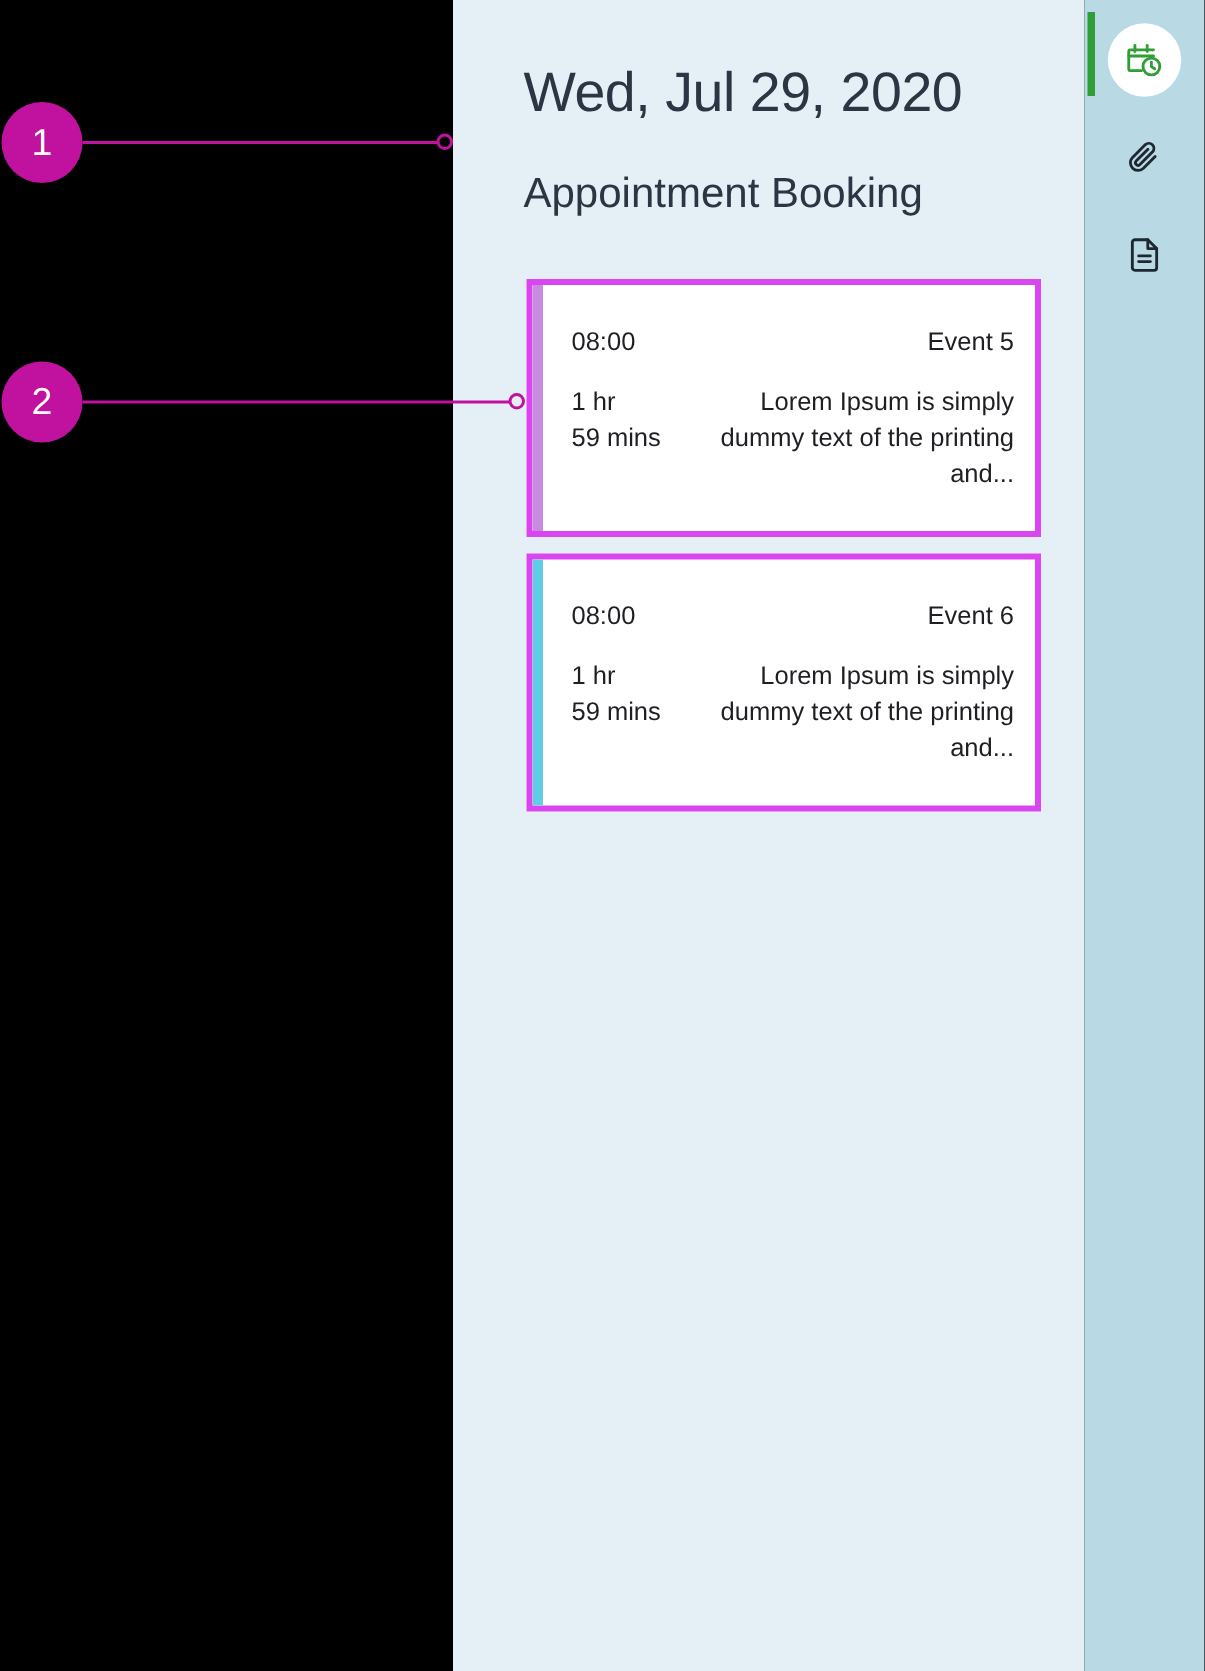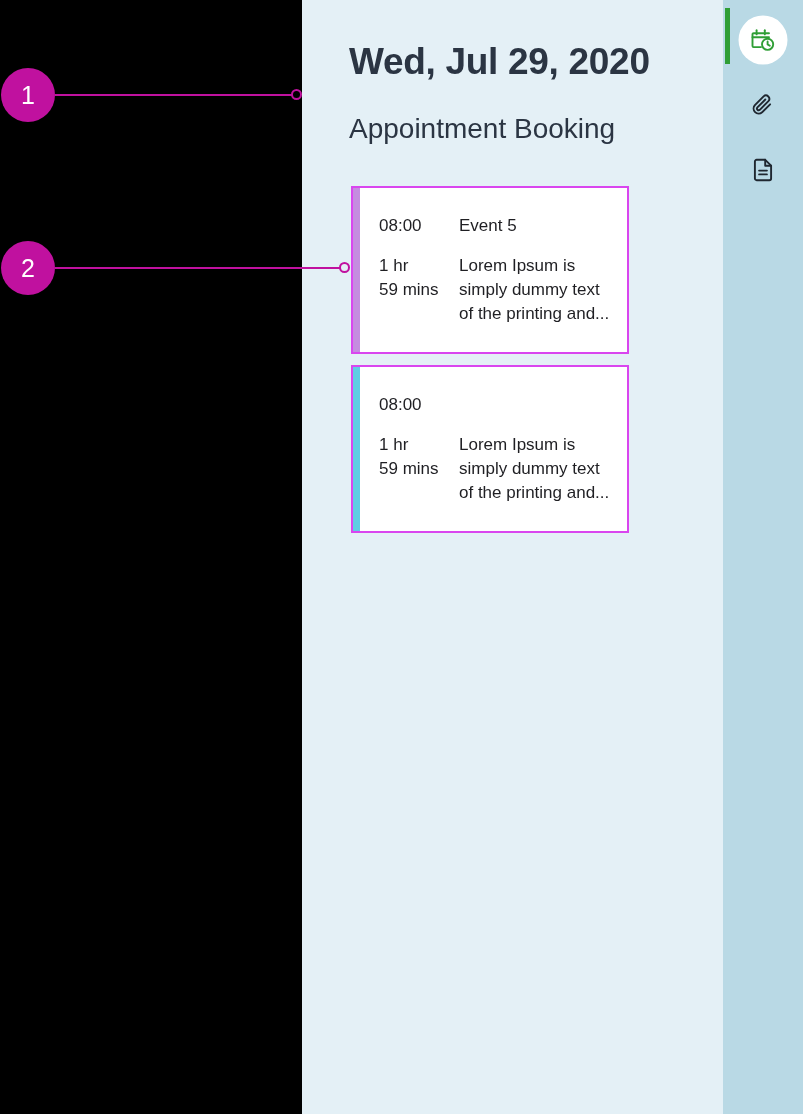--- a/index.html
+++ b/index.html
@@ -35,57 +35,57 @@
 
   
   .content-panel {
     position:absolute; left:302px; top:0;
     width:421px; height:1114px;
     background:#e4f0f6;
   }
 
   .page-title {
     position:absolute; left:47px; top:41px;
-    font-size:37px; font-weight:bold;
+    font-size:37px; font-weight:normal;
     color:#2b3543; letter-spacing:-0.3px;
     white-space:nowrap;
   }
   .page-subtitle {
     position:absolute; left:47px; top:113px;
     font-size:28px; font-weight:400;
     color:#2b3543;
     white-space:nowrap;
   }
 
   
   .card-list { position:absolute; left:49px; top:186px; width:325px; }
   .event-card {
     position:relative;
-    width:278px;
+    width:343px;
     background:#ffffff;
-    border:2px solid #d946ef;
+    border:4px solid #d946ef;
     margin-bottom:11px;
     display:flex;
     overflow:hidden;
   }
   .card-accent { width:7px; flex:0 0 7px; }
   .card-body {
     flex:1 1 auto;
     padding:26px 14px 26px 19px;
   }
   .card-row { display:flex; }
   .card-row.head { margin-bottom:16px; }
   .card-col-time {
     flex:0 0 80px;
     font-size:17px; color:#1f1f23; line-height:24px;
     white-space:pre-line;
   }
   .card-col-text {
     flex:1 1 auto;
-    font-size:17px; color:#1f1f23; line-height:24px;
+    font-size:17px; color:#1f1f23; line-height:24px;text-align:right;
   }
 
   
   .icon-rail {
     position:absolute; left:723px; top:0;
     width:80px; height:1114px;
     background:#b9d9e5;
   }
   .rail-indicator {
     position:absolute; left:2px; top:8px;
@@ -130,20 +130,21 @@
             <div class="card-col-text">Lorem Ipsum is simply dummy text of the printing and...</div>
           </div>
         </div>
       </div>
 
       <div class="event-card">
         <div class="card-accent" style="background:#5fcde4"></div>
         <div class="card-body">
           <div class="card-row head">
             <div class="card-col-time">08:00</div>
+            <div class="card-col-text">Event 6</div>
           </div>
           <div class="card-row">
             <div class="card-col-time">1 hr
 59 mins</div>
             <div class="card-col-text">Lorem Ipsum is simply dummy text of the printing and...</div>
           </div>
         </div>
       </div>
 
     </div>

